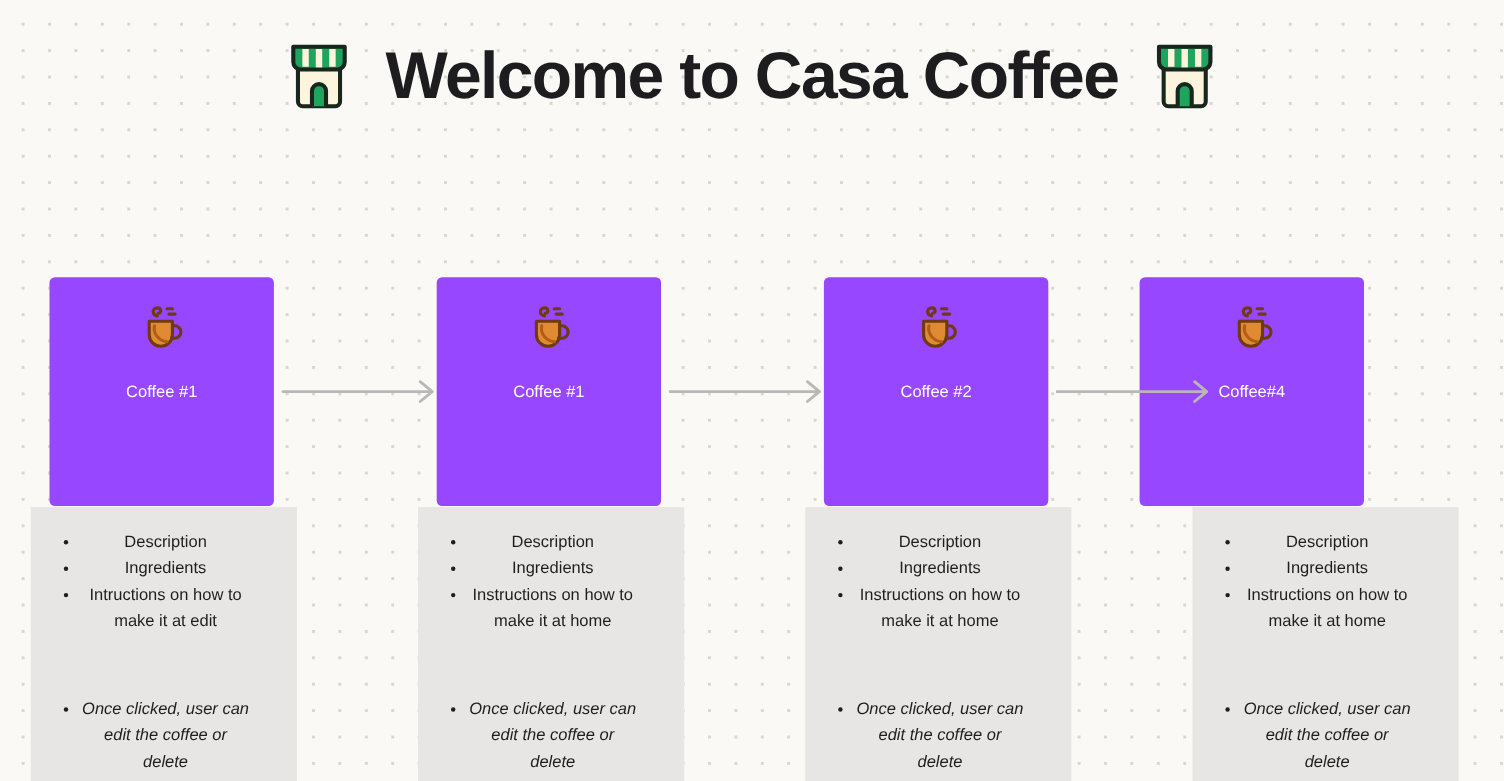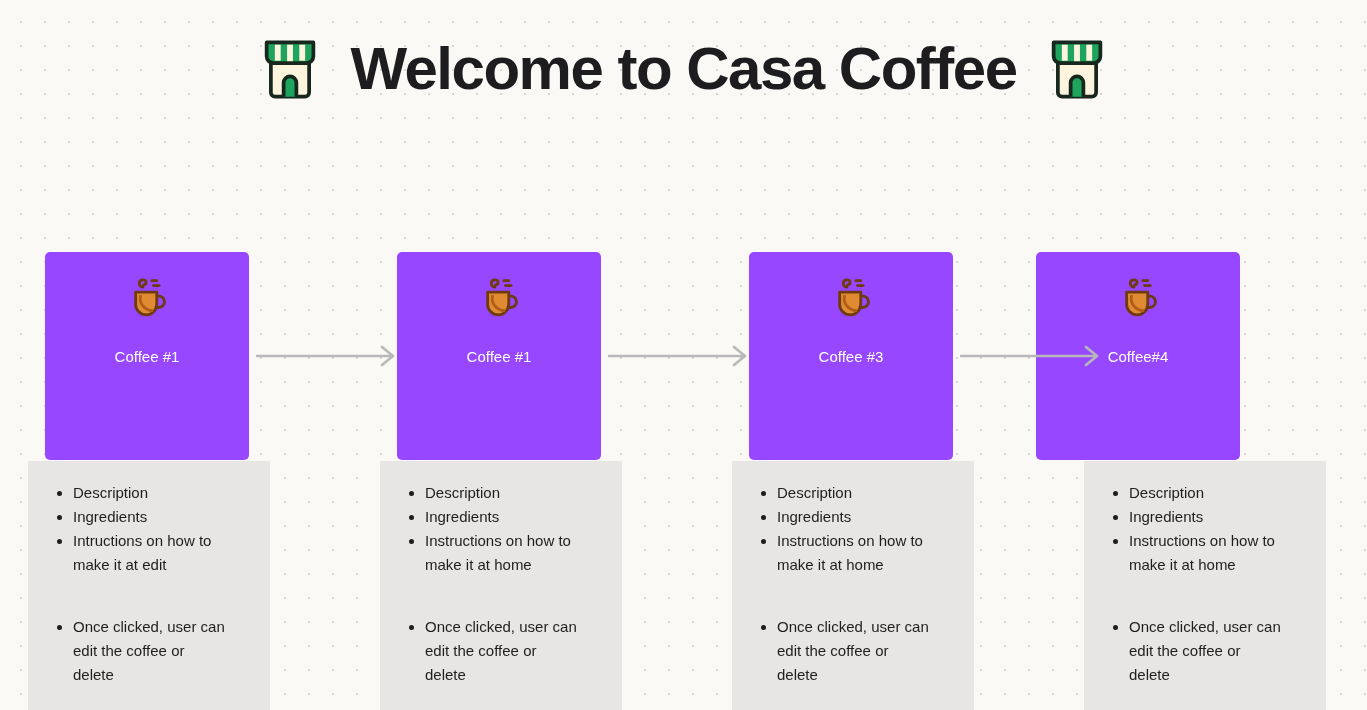--- a/index.html
+++ b/index.html
@@ -42,22 +42,22 @@
     stroke:var(--arrow,#B8B8B8); stroke-width:2.6; fill:none;
     stroke-linecap:round; stroke-linejoin:round;
   }
 
   .note {
     position:absolute; top:461px; width:242px; height:280px;
     background:var(--note-background,#E7E6E4);
     padding:20px 20px 0 28px;
   }
   .bullets { list-style:disc; padding-left:17px; width:172px; }
-  .bullets li { font-size:15px; line-height:24px; color:var(--note-text,#1E1E1E); }
-  .bullets.second { margin-top:38px; }
+  .bullets li { font-size:15px; line-height:24px; color:var(--note-text,#1E1E1E);text-align:center; }
+  .bullets.second { margin-top:56px;font-style:italic; }
 </style>
 </head>
 <body>
 
 <svg width="0" height="0" style="position:absolute" aria-hidden="true">
   <defs>
     <symbol id="sym-store" viewBox="0 0 64 64">
       <path d="M14 25 h36 v29 a4 4 0 0 1 -4 4 h-28 a4 4 0 0 1 -4 -4 z" fill="#FCF4DC" stroke="#17271D" stroke-width="3.5"></path>
       <path d="M10 7 h44 v13 a6.5 6.5 0 0 1 -6.5 6.5 h-31 A6.5 6.5 0 0 1 10 20 z" fill="#1EA45C"></path>
       <path d="M20.5 9 v15.2" stroke="#FCF4DC" stroke-width="5.5"></path>
@@ -110,21 +110,21 @@
   </span>
   <div class="card-label">Coffee #1</div>
 </div>
 
 <div class="card" style="left:749px">
   <span class="coffee-icon">
     <svg viewBox="0 0 64 64">
         <use href="#sym-coffee"></use>
       </svg>
   </span>
-  <div class="card-label">Coffee #3</div>
+  <div class="card-label">Coffee #2</div>
 </div>
 
 <div class="card" style="left:1036px">
   <span class="coffee-icon">
     <svg viewBox="0 0 64 64">
         <use href="#sym-coffee"></use>
       </svg>
   </span>
   <div class="card-label">Coffee#4</div>
 </div>

